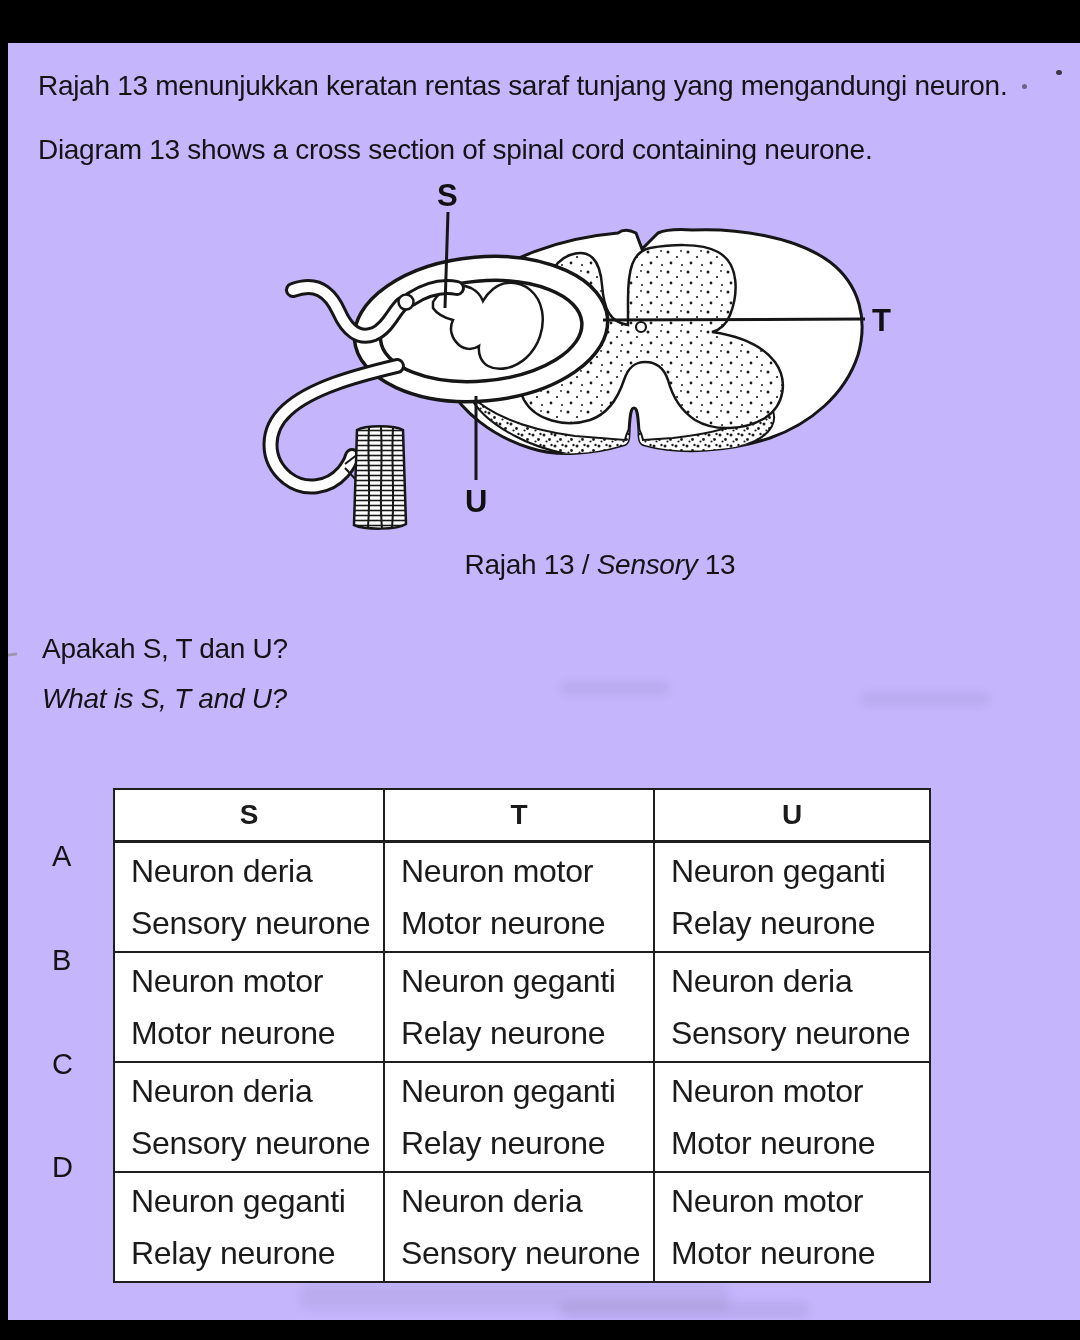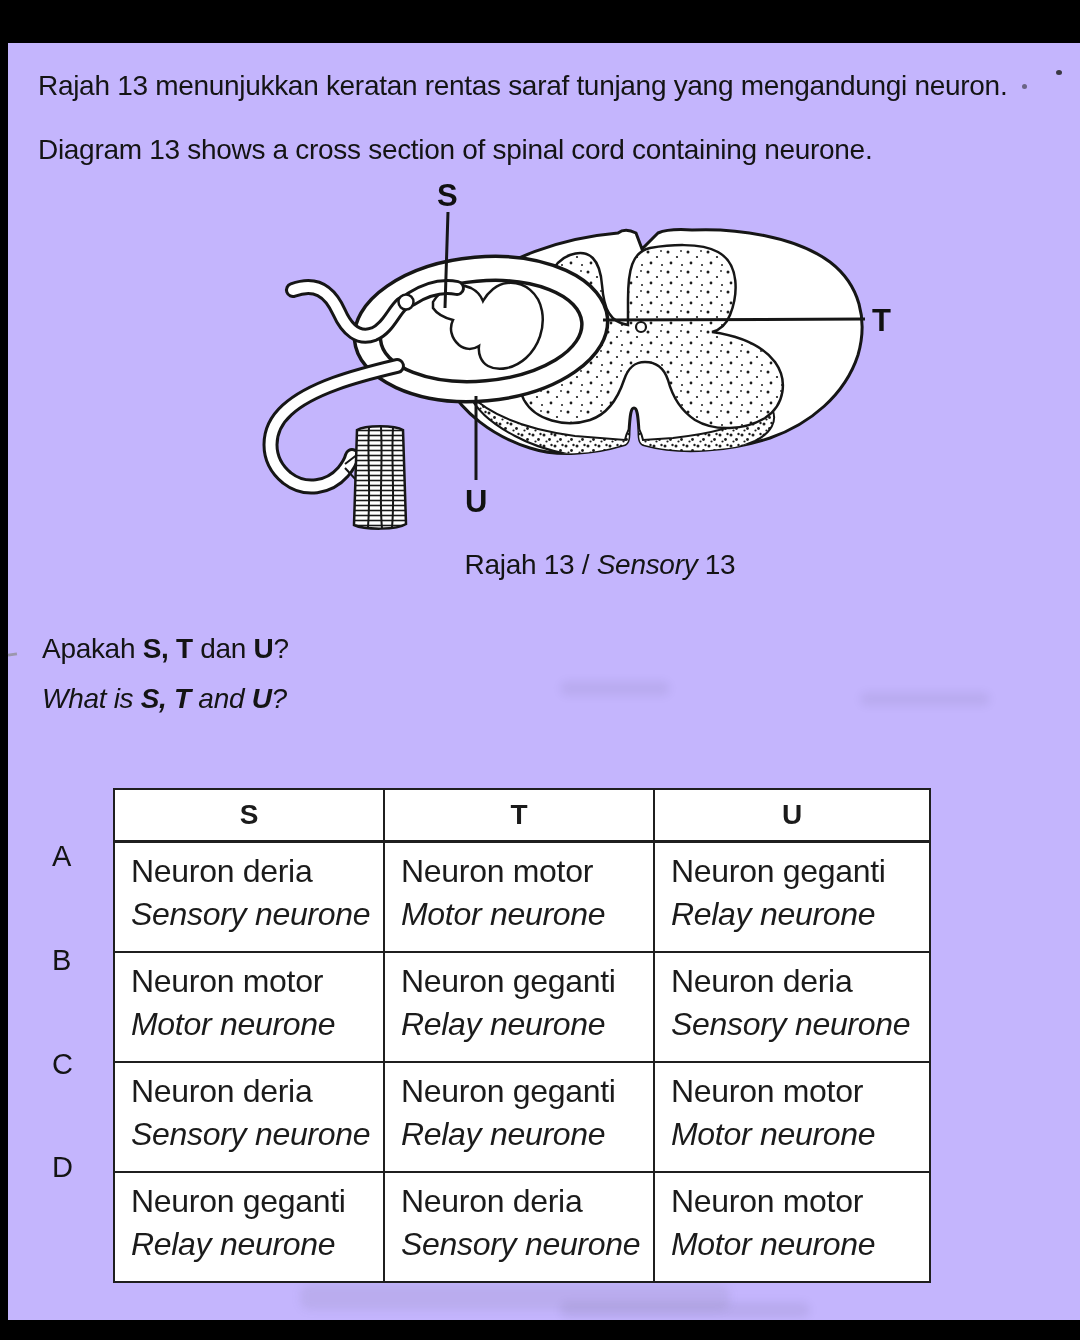--- a/index.html
+++ b/index.html
@@ -6,38 +6,38 @@
   .page{
     position:relative;width:1080px;height:1340px;background:#c4b5fd;
     font-family:"Liberation Sans",sans-serif;color:#1b1b1b;overflow:hidden;
   }
   .bar{position:absolute;background:#000;}
   .bar-top{left:0;top:0;width:1080px;height:43px;}
   .bar-bottom{left:0;top:1320px;width:1080px;height:20px;}
   .strip-left{left:0;top:0;width:8px;height:1340px;}
   .txt{position:absolute;white-space:nowrap;font-size:28px;letter-spacing:-0.3px;color:#141414;}
   .it{font-style:italic;}
-  .b{font-weight:700;}
+  .b{font-weight:400;}
   .line-my{left:38px;top:70px;}
   .line-en{left:38px;top:134px;}
   .q-my{left:42px;top:633px;}
   .q-en{left:42px;top:683px;font-style:italic;}
   .caption{position:absolute;left:380px;top:549px;width:440px;text-align:center;
     font-size:28px;letter-spacing:-0.3px;color:#141414;white-space:nowrap;}
   .diagram{position:absolute;left:245px;top:168px;width:660px;height:400px;}
   
   .ans-table{
     position:absolute;left:113px;top:788px;border-collapse:collapse;table-layout:fixed;
     background:#fff;
   }
   .ans-table th,.ans-table td{border:2px solid #1f1f1f;vertical-align:top;}
   .ans-table th{height:48px;font-size:28px;font-weight:700;text-align:center;vertical-align:middle;border-bottom:3px solid #1f1f1f;}
   .ans-table td{height:102px;padding:6px 0 0 16px;font-size:32px;letter-spacing:-0.3px;}
   .cell-my{display:block;margin-top:4px;}
-  .cell-en{display:block;margin-top:6px;font-style:italic;}
+  .cell-en{display:block;margin-top:15px;}
   .opt{position:absolute;left:52px;font-size:29px;color:#141414;}
   .opt-a{top:840px;} .opt-b{top:944px;} .opt-c{top:1048px;} .opt-d{top:1151px;}
   
   .speck{position:absolute;background:#222;border-radius:50%;}
   .speck1{left:1056px;top:70px;width:6px;height:5px;opacity:.85;}
   .speck2{left:1022px;top:84px;width:5px;height:5px;opacity:.55;}
   .dashmark{position:absolute;left:8px;top:653px;width:9px;height:3px;background:#8a8a8a;opacity:.7;transform:rotate(-8deg);}
   .ghost{position:absolute;filter:blur(4px);border-radius:10px;pointer-events:none;}
   .ghost1{left:300px;top:1284px;width:430px;height:26px;background:rgba(100,100,110,.10);}
   .ghost2{left:560px;top:1302px;width:250px;height:16px;background:rgba(0,0,0,.06);}

